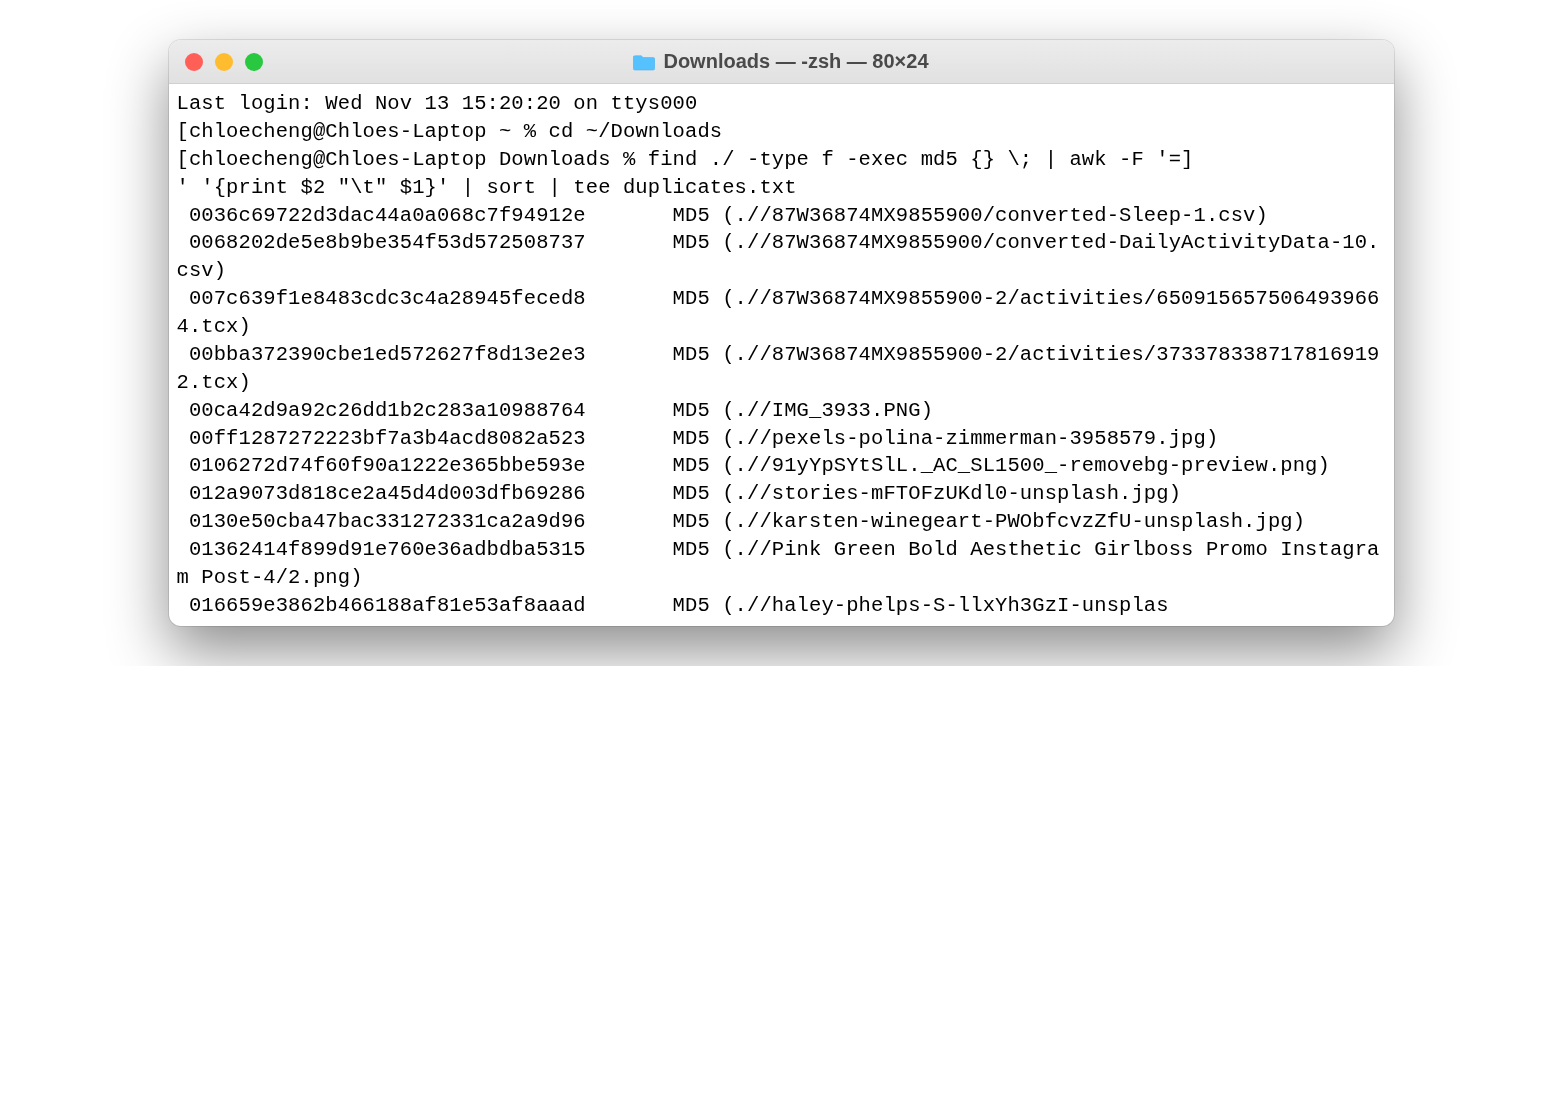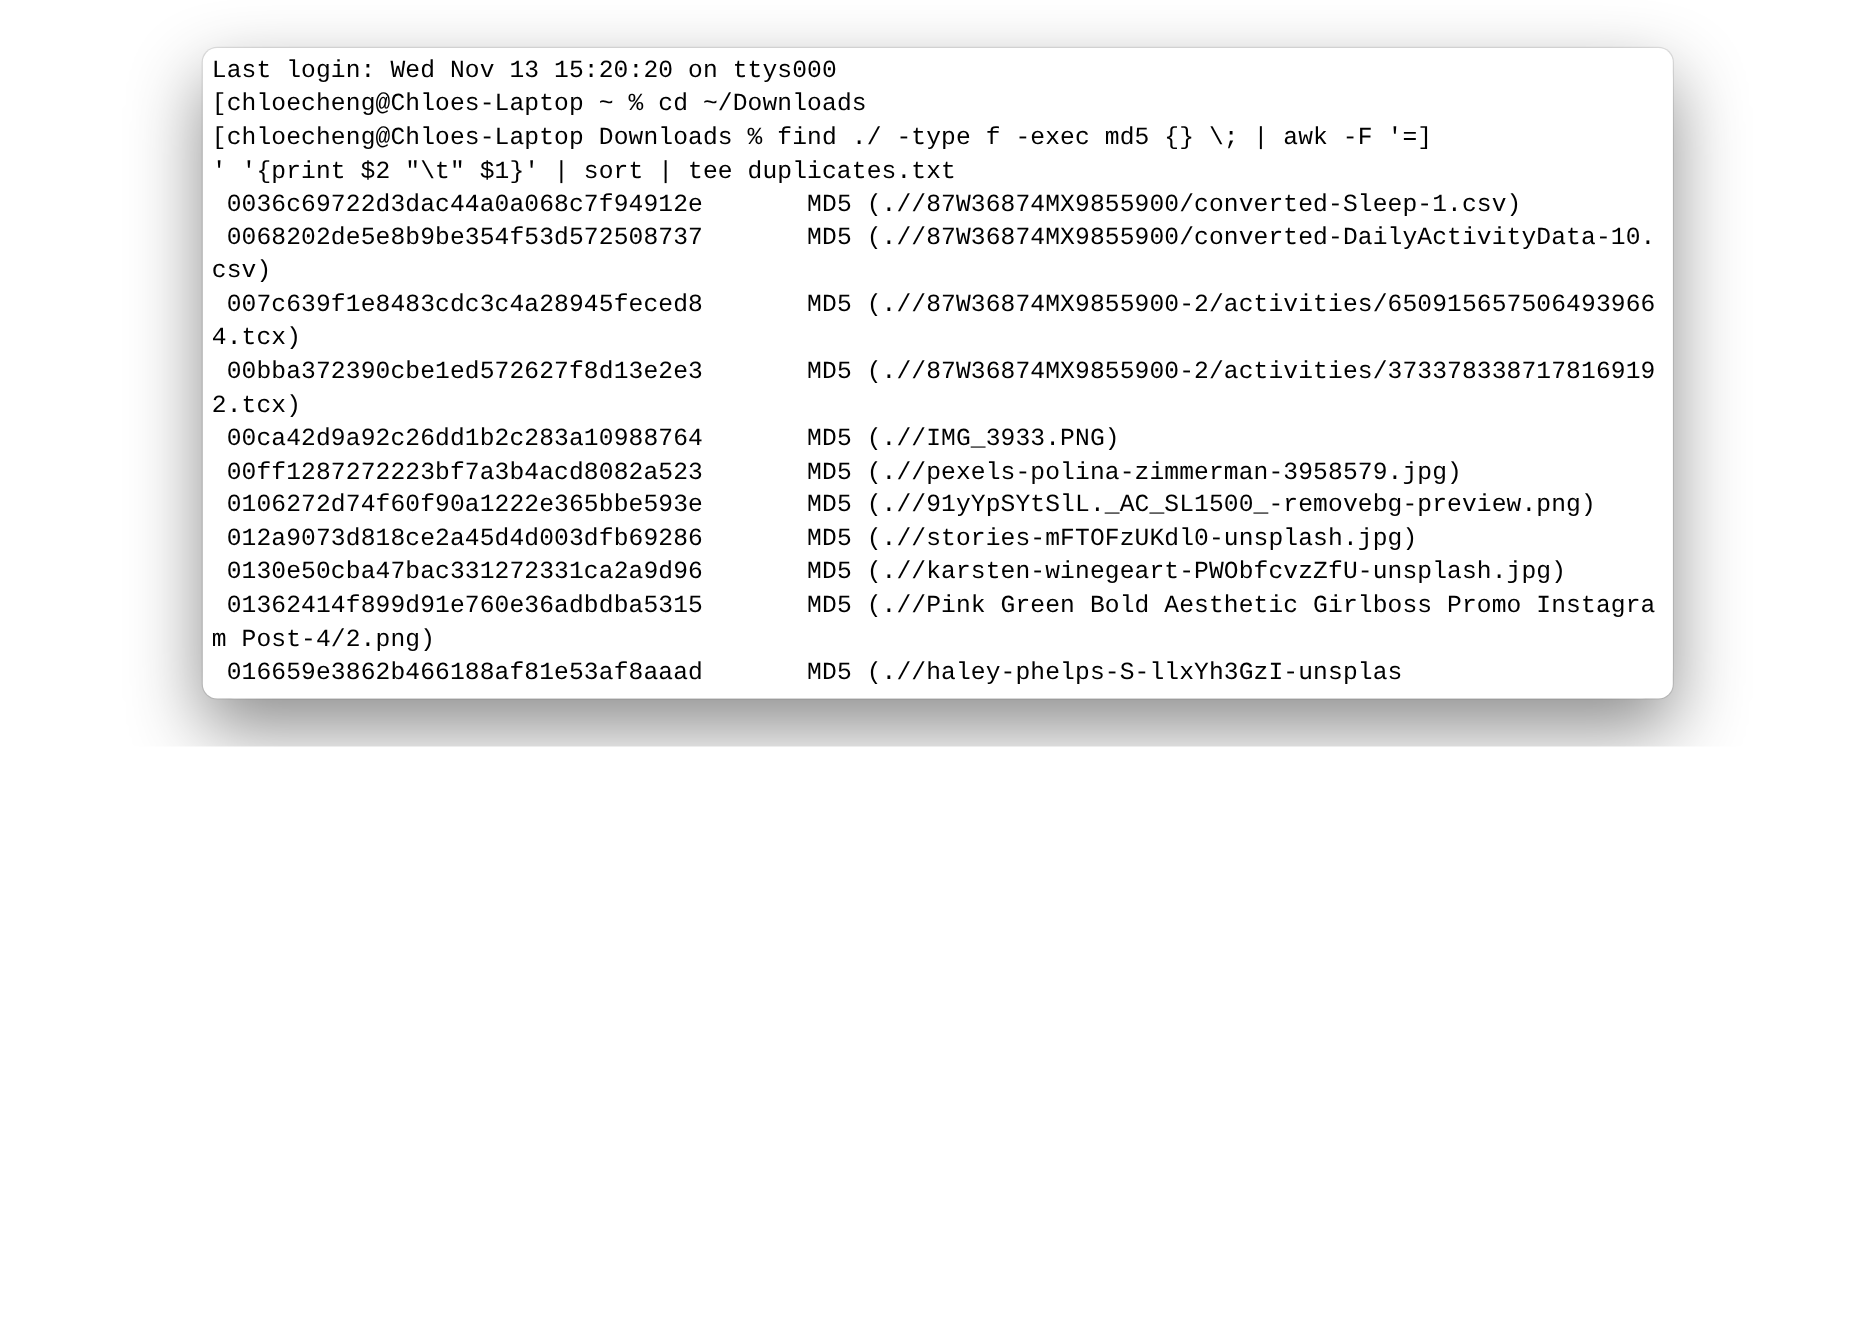--- a/index.html
+++ b/index.html
@@ -71,20 +71,35 @@
       white-space: pre-wrap;
       word-break: break-all;
       border-radius: 26px;
     }
     .bracket { color: #000; }
   </style>
 </head>
 <body>
 
 <div class="window">
+  <div class="titlebar">
+    <div class="controls">
+      <button class="control-btn close-btn"></button>
+      <button class="control-btn min-btn"></button>
+      <button class="control-btn max-btn"></button>
+    </div>
+    <div class="title-wrap">
+      <span class="folder-icon">
+        <svg viewBox="0 0 24 20" width="22" height="18">
+          <path d="M2 3 h7 l2 2 h11 a2 2 0 0 1 2 2 v10 a2 2 0 0 1 -2 2 h-20 a2 2 0 0 1 -2 -2 v-12 a2 2 0 0 1 2 -2 z" fill="#56c1ff" stroke="#3aa9ec" stroke-width="0.5"></path>
+        </svg>
+      </span>
+      <span>Downloads — -zsh — 80×24</span>
+    </div>
+  </div>
   <div class="terminal-body"><span>Last login: Wed Nov 13 15:20:20 on ttys000</span>
 <span class="bracket">[</span><span>chloecheng@Chloes-Laptop ~ % </span><span>cd ~/Downloads</span>
 <span class="bracket">[</span><span>chloecheng@Chloes-Laptop Downloads % </span><span>find ./ -type f -exec md5 {} \; | awk -F '=</span><span class="bracket">]</span>
 <span>' '{print $2 "\t" $1}' | sort | tee duplicates.txt</span>
 <span> 0036c69722d3dac44a0a068c7f94912e 	MD5 (.//87W36874MX9855900/converted-Sleep-1.csv)</span>
 <span> 0068202de5e8b9be354f53d572508737 	MD5 (.//87W36874MX9855900/converted-DailyActivityData-10.csv)</span>
 <span> 007c639f1e8483cdc3c4a28945feced8 	MD5 (.//87W36874MX9855900-2/activities/6509156575064939664.tcx)</span>
 <span> 00bba372390cbe1ed572627f8d13e2e3 	MD5 (.//87W36874MX9855900-2/activities/3733783387178169192.tcx)</span>
 <span> 00ca42d9a92c26dd1b2c283a10988764 	MD5 (.//IMG_3933.PNG)</span>
 <span> 00ff1287272223bf7a3b4acd8082a523 	MD5 (.//pexels-polina-zimmerman-3958579.jpg)</span>

